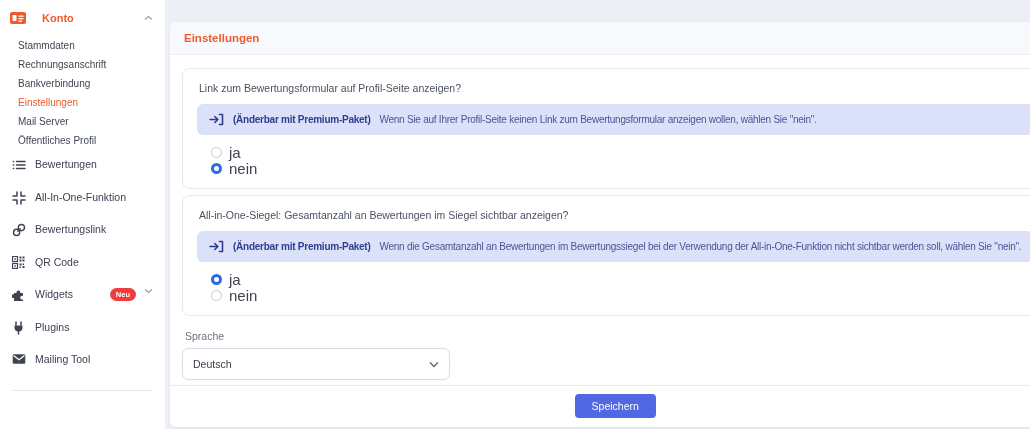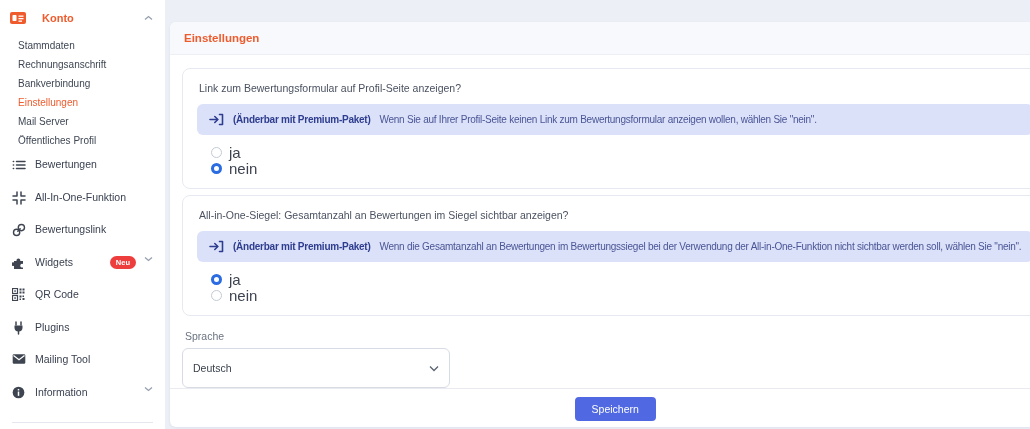--- a/index.html
+++ b/index.html
@@ -33,21 +33,21 @@
   .note { background:#dbe1f8; border-radius:6px; padding:9px 12px; display:flex; align-items:center; overflow:hidden; }
   .note-icon { flex:none; margin-right:9px; display:flex; align-items:center; }
   .note-text { font-size:10px; color:#4a5596; white-space:nowrap; letter-spacing:-0.25px; }
   .note-text b { color:#2e3d8f; margin-right:9px; }
   .radios { margin:9px 0 2px 14px; }
   .radio-row { display:flex; align-items:center; height:16px; cursor:pointer; }
   .radio { width:11px; height:11px; border-radius:50%; border:1px solid #c3cad6; background:#fff; margin-right:7px; flex:none; }
   .radio.checked { border:3.5px solid #2b6ce2; }
   .radio-label { font-size:15px; color:#3d4450; }
   .lang-label { font-size:10.5px; color:#6a7380; margin:14px 0 6px 3px; }
-  .lang-select { width:268px; height:40px; border:1px solid #d6dbe4; border-radius:6px; background:#fff; display:flex; align-items:center; justify-content:space-between; padding:0 10px; font-size:10.5px; color:#3a414d; cursor:pointer; }
+  .lang-select { width:268px; height:32px; border:1px solid #d6dbe4; border-radius:6px; background:#fff; display:flex; align-items:center; justify-content:space-between; padding:0 10px; font-size:10.5px; color:#3a414d; cursor:pointer; }
   .card-footer { border-top:1px solid #e9ebf1; padding:8px 0 9px; display:flex; justify-content:center; margin-top:auto; }
   .save-btn { background:#5069e2; color:#fff; border:none; border-radius:4px; font-size:10.5px; padding:6px 17px; font-family:Liberation Sans, sans-serif; cursor:pointer; }
   svg { display:block; }
 </style>
 </head>
 <body>
 
 <div class="sidebar">
   <div class="konto-row">
     <span>
@@ -110,87 +110,72 @@
               <circle cx="4.6" cy="9.4" r="3.1"></circle>
               <circle cx="9.4" cy="4.6" r="3.1"></circle>
               <line x1="5.8" y1="8.2" x2="8.2" y2="5.8"></line>
             </g>
           </svg>
       </span>
       <span class="menu-label">Bewertungslink</span>
     </div>
     <div class="menu-item">
       <span class="icn">
-        <svg width="14" height="14" viewBox="0 0 14 14" fill="#3e4551">
-            <path d="M2 5 h2.6 a1.9 1.9 0 1 1 3.6 0 H11 v3 a1.9 1.9 0 1 0 0 3.4 V13 H2 v-3.2 a1.9 1.9 0 1 1 0-3.4 Z"></path>
-          </svg>
-      </span>
-      <span class="menu-label">Widgets</span>
-      <span class="badge-new">Neu</span>
-      <span class="chev">
-        <svg width="9" height="6" viewBox="0 0 9 6">
-            <polyline points="1,1.5 4.5,4.5 8,1.5" fill="none" stroke="#97a0ae" stroke-width="1.3"></polyline>
-          </svg>
-      </span>
-    </div>
-    <div class="menu-item">
-      <span class="icn">
         <svg width="13" height="13" viewBox="0 0 13 13" fill="#3e4551">
             <rect x="0.5" y="0.5" width="5" height="5" fill="none" stroke="#3e4551" stroke-width="1.2"></rect>
             <rect x="2.3" y="2.3" width="1.5" height="1.5"></rect>
             <rect x="0.5" y="7.5" width="5" height="5" fill="none" stroke="#3e4551" stroke-width="1.2"></rect>
             <rect x="2.3" y="9.3" width="1.5" height="1.5"></rect>
             <rect x="7.5" y="0.5" width="2" height="2"></rect>
             <rect x="10.5" y="0.5" width="2" height="2"></rect>
             <rect x="7.5" y="3.5" width="2" height="2"></rect>
             <rect x="10.5" y="3.5" width="2" height="2"></rect>
             <rect x="7.5" y="7.5" width="2" height="2"></rect>
             <rect x="10.5" y="10" width="2" height="2"></rect>
             <rect x="7.5" y="10.5" width="1.5" height="1.5"></rect>
             <rect x="10.5" y="7.5" width="1.5" height="1.5"></rect>
           </svg>
       </span>
       <span class="menu-label">QR Code</span>
     </div>
     <div class="menu-item">
       <span class="icn">
+        <svg width="14" height="14" viewBox="0 0 14 14" fill="#3e4551">
+            <path d="M2 5 h2.6 a1.9 1.9 0 1 1 3.6 0 H11 v3 a1.9 1.9 0 1 0 0 3.4 V13 H2 v-3.2 a1.9 1.9 0 1 1 0-3.4 Z"></path>
+          </svg>
+      </span>
+      <span class="menu-label">Widgets</span>
+      <span class="badge-new">Neu</span>
+      <span class="chev">
+        <svg width="9" height="6" viewBox="0 0 9 6">
+            <polyline points="1,1.5 4.5,4.5 8,1.5" fill="none" stroke="#97a0ae" stroke-width="1.3"></polyline>
+          </svg>
+      </span>
+    </div>
+    <div class="menu-item">
+      <span class="icn">
         <svg width="13" height="14" viewBox="0 0 13 14">
             <g stroke="#3e4551" stroke-width="1.5" stroke-linecap="round">
               <line x1="4" y1="1" x2="4" y2="4"></line>
               <line x1="9" y1="1" x2="9" y2="4"></line>
               <line x1="6.5" y1="10" x2="6.5" y2="13"></line>
             </g>
             <path d="M2.5 4.5 h8 v2 a4 4 0 0 1 -8 0 Z" fill="#3e4551"></path>
           </svg>
       </span>
       <span class="menu-label">Plugins</span>
     </div>
     <div class="menu-item">
       <span class="icn">
         <svg width="14" height="12" viewBox="0 0 14 12">
             <rect x="0.7" y="1.2" width="12.6" height="9.6" rx="1.2" fill="#3e4551"></rect>
             <polyline points="1.5,2.5 7,6.8 12.5,2.5" fill="none" stroke="#fff" stroke-width="1.2"></polyline>
           </svg>
       </span>
       <span class="menu-label">Mailing Tool</span>
-    </div>
-    <div class="menu-item">
-      <span class="icn">
-        <svg width="13" height="13" viewBox="0 0 14 14">
-            <circle cx="7" cy="7" r="6.3" fill="#3e4551"></circle>
-            <rect x="6.2" y="6" width="1.6" height="4.6" fill="#fff"></rect>
-            <rect x="6.2" y="3.2" width="1.6" height="1.6" fill="#fff"></rect>
-          </svg>
-      </span>
-      <span class="menu-label">Information</span>
-      <span class="chev">
-        <svg width="9" height="6" viewBox="0 0 9 6">
-            <polyline points="1,1.5 4.5,4.5 8,1.5" fill="none" stroke="#97a0ae" stroke-width="1.3"></polyline>
-          </svg>
-      </span>
     </div>
   </div>
   <hr class="side-divider">
 
 </div>
 
 <div class="main">
   <div class="card">
     <div class="card-header">Einstellungen</div>
     <div class="card-body">

